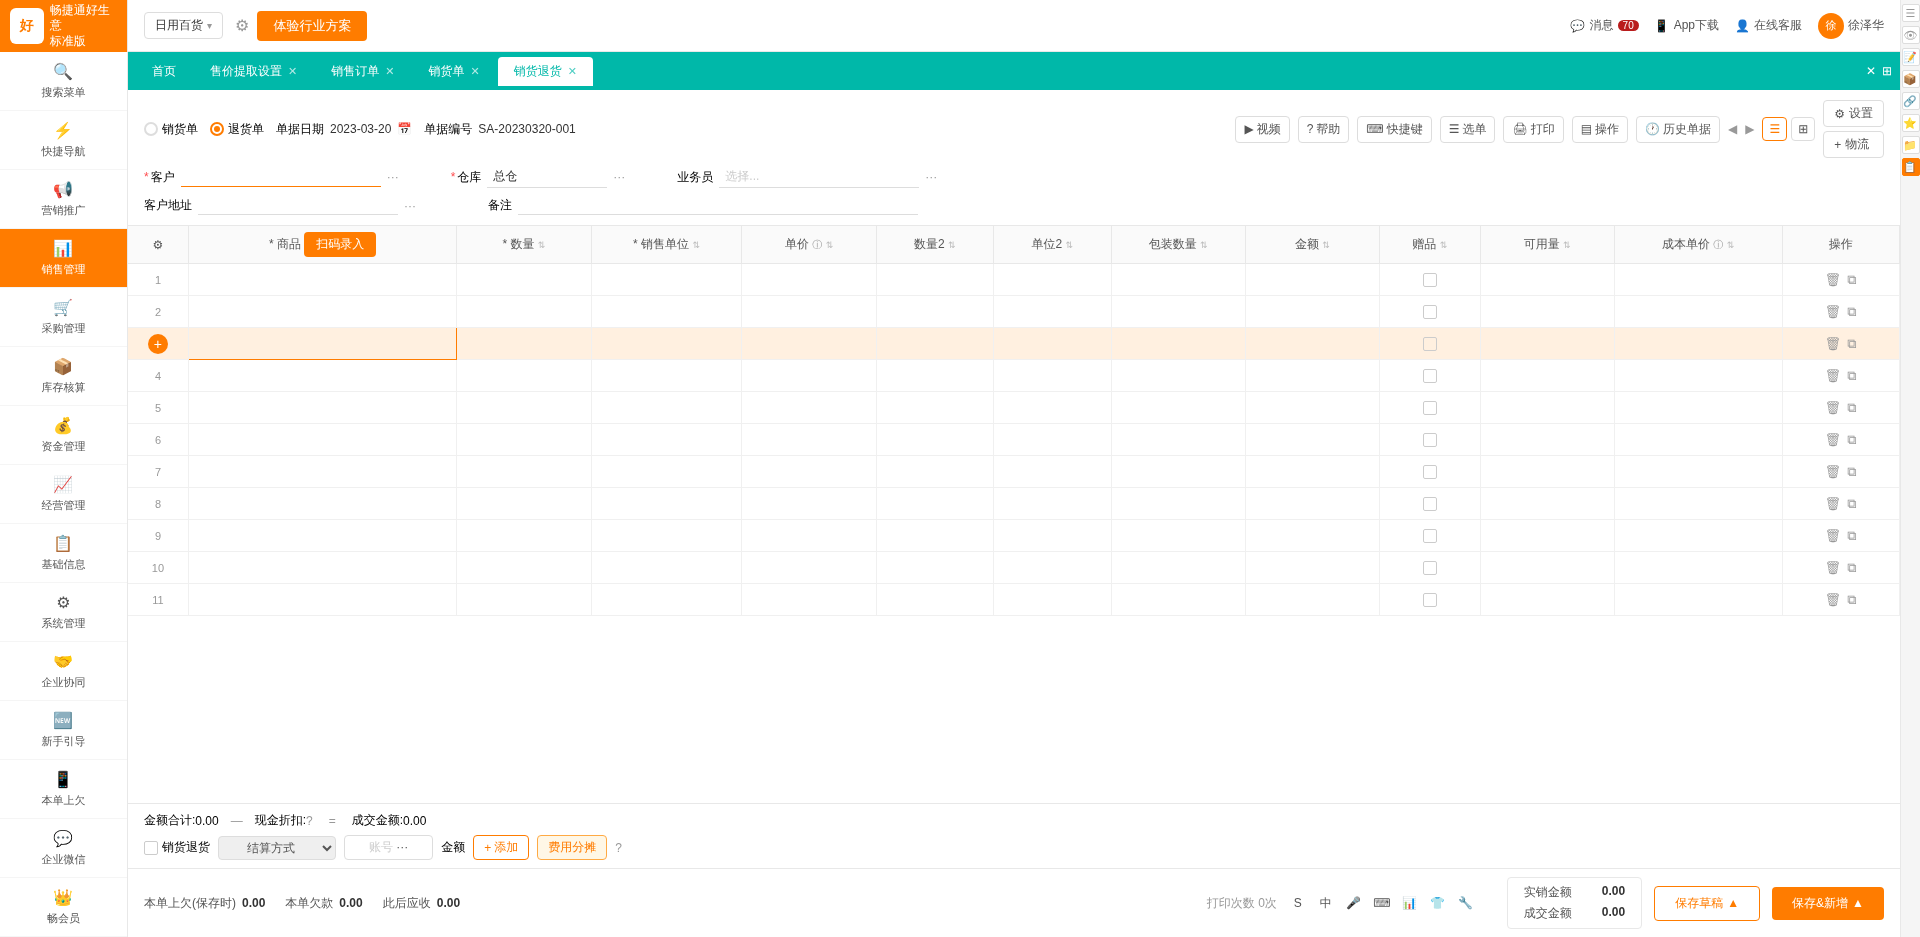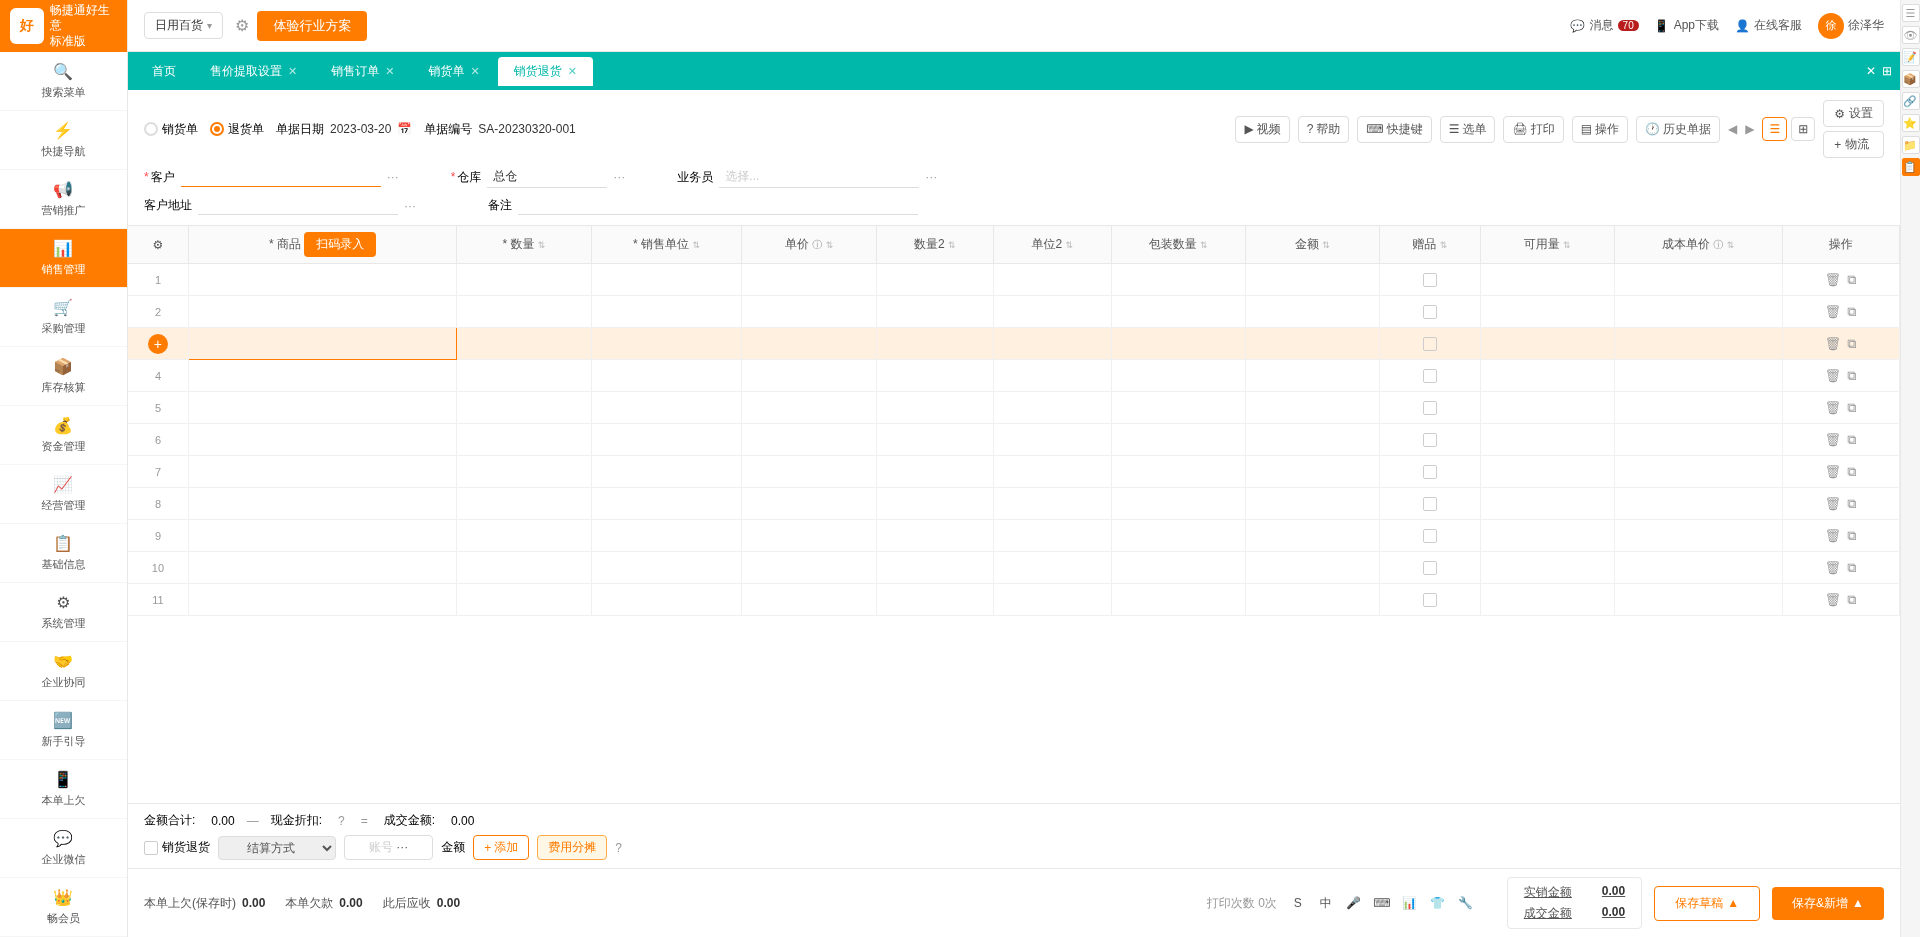--- a/index.html
+++ b/index.html
@@ -75,38 +75,38 @@
     .add-row-btn { width: 20px; height: 20px; background: #ff7c00; border-radius: 50%; color: #fff; display: flex; align-items: center; justify-content: center; cursor: pointer; font-size: 14px; margin: 0 auto; }
     .checkbox-cell { display: flex; justify-content: center; align-items: center; }
     .checkbox { width: 14px; height: 14px; border: 1px solid #ccc; border-radius: 2px; cursor: pointer; }
     .action-icons { display: flex; justify-content: center; gap: 6px; }
     .action-icon { color: #999; cursor: pointer; font-size: 13px; }
     
     
     .bottom-area { background: #fff; border-top: 1px solid #e8e8e8; padding: 8px 16px; }
     .bottom-row { display: flex; align-items: center; gap: 12px; margin-bottom: 6px; }
     .bottom-row:last-child { margin-bottom: 0; }
-    .amount-field { display: flex; align-items: center; gap: 16px; }
+    .amount-field { display: flex; align-items: center; gap: 0; }
     .amount-dash { color: #999; }
     .amount-equals { color: #999; margin: 0 4px; }
     .question-icon { color: #999; cursor: pointer; }
     .payment-row { display: flex; align-items: center; gap: 8px; }
     .checkbox-label { display: flex; align-items: center; gap: 4px; cursor: pointer; }
     .payment-select { border: 1px solid #ddd; border-radius: 4px; padding: 3px 24px; color: #555; cursor: pointer; }
     .add-payment-btn { background: #fff; border: 1px solid #ff7c00; color: #ff7c00; border-radius: 4px; padding: 3px 10px; cursor: pointer; display: flex; align-items: center; gap: 3px; }
     .fenyong-btn { background: #fff7e6; border: 1px solid #ffaa44; color: #ff7c00; border-radius: 4px; padding: 3px 10px; cursor: pointer; }
     
     .footer-bottom { background: #fff; border-top: 1px solid #e8e8e8; padding: 8px 16px; display: flex; align-items: center; gap: 20px; }
     .footer-info { display: flex; align-items: center; gap: 6px; color: #555; }
     .footer-amount { font-weight: bold; color: #333; }
     .footer-actions { margin-left: auto; display: flex; gap: 10px; align-items: center; }
     .print-info { color: #999; }
     .taskbar-icons { display: flex; gap: 6px; }
     .taskbar-icon { width: 22px; height: 22px; display: flex; align-items: center; justify-content: center; cursor: pointer; color: #555; }
-    .summary-row { display: flex; justify-content: space-between; gap: 30px; color: #555; margin-bottom: 4px; text-decoration: underline; }
+    .summary-row { display: flex; justify-content: space-between; gap: 30px; color: #555; margin-bottom: 4px; }
     .summary-row:last-child { margin-bottom: 0; }
     .summary-val { font-weight: bold; color: #333; }
     .save-draft-btn { border: 1px solid #ff7c00; color: #ff7c00; background: #fff; border-radius: 4px; padding: 8px 20px; cursor: pointer; font-size: 13px; display: flex; align-items: center; gap: 4px; }
     .save-new-btn { background: #ff7c00; color: #fff; border: none; border-radius: 4px; padding: 8px 20px; cursor: pointer; font-size: 13px; display: flex; align-items: center; gap: 4px; }
     
     
     .right-panel { width: 20px; background: #f5f5f5; border-left: 1px solid #e8e8e8; display: flex; flex-direction: column; align-items: center; padding: 4px 0; gap: 2px; }
     .right-panel-icon { width: 18px; height: 18px; display: flex; align-items: center; justify-content: center; cursor: pointer; color: #999; font-size: 11px; border: 1px solid #ddd; border-radius: 2px; background: #fff; margin-bottom: 2px; }
     .right-panel-icon.active { background: #ff7c00; color: #fff; border-color: #ff7c00; }
     

